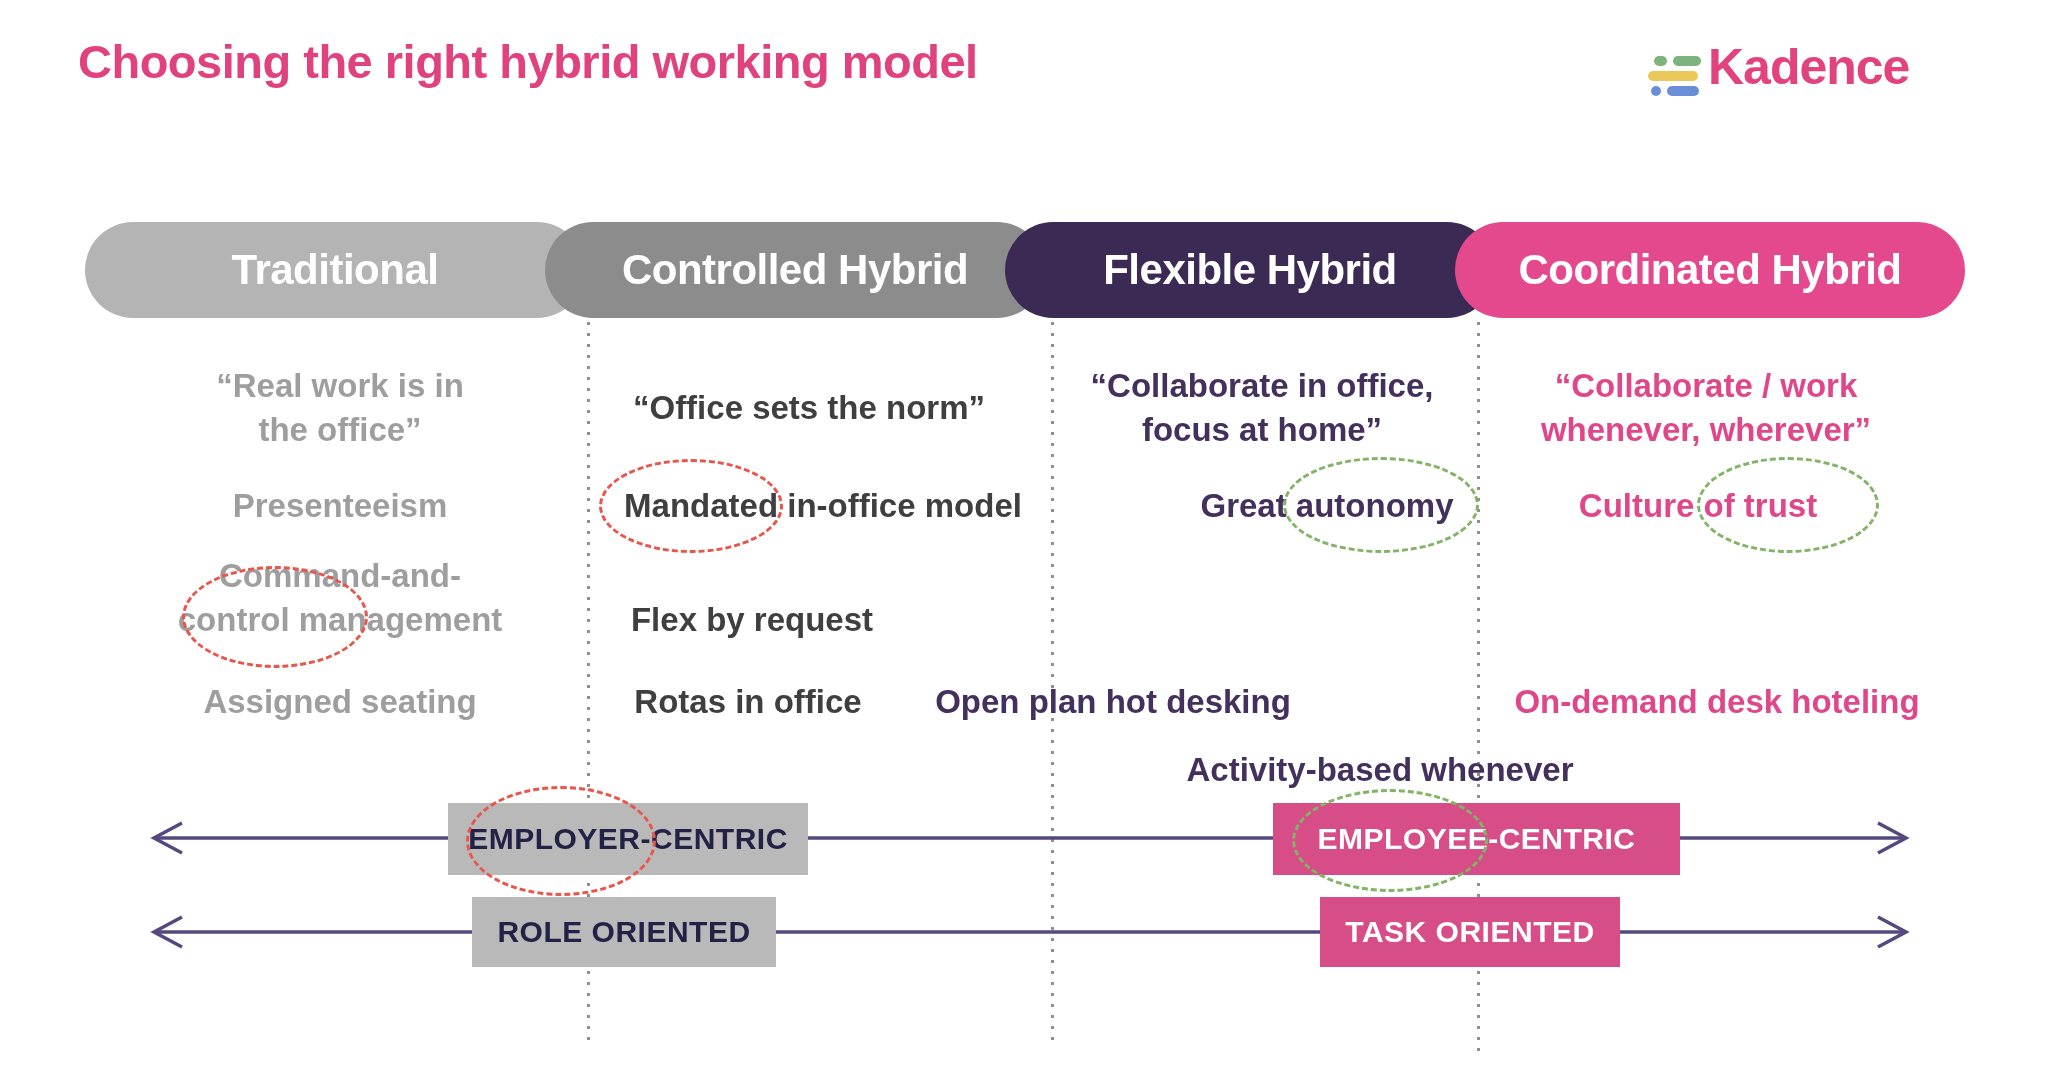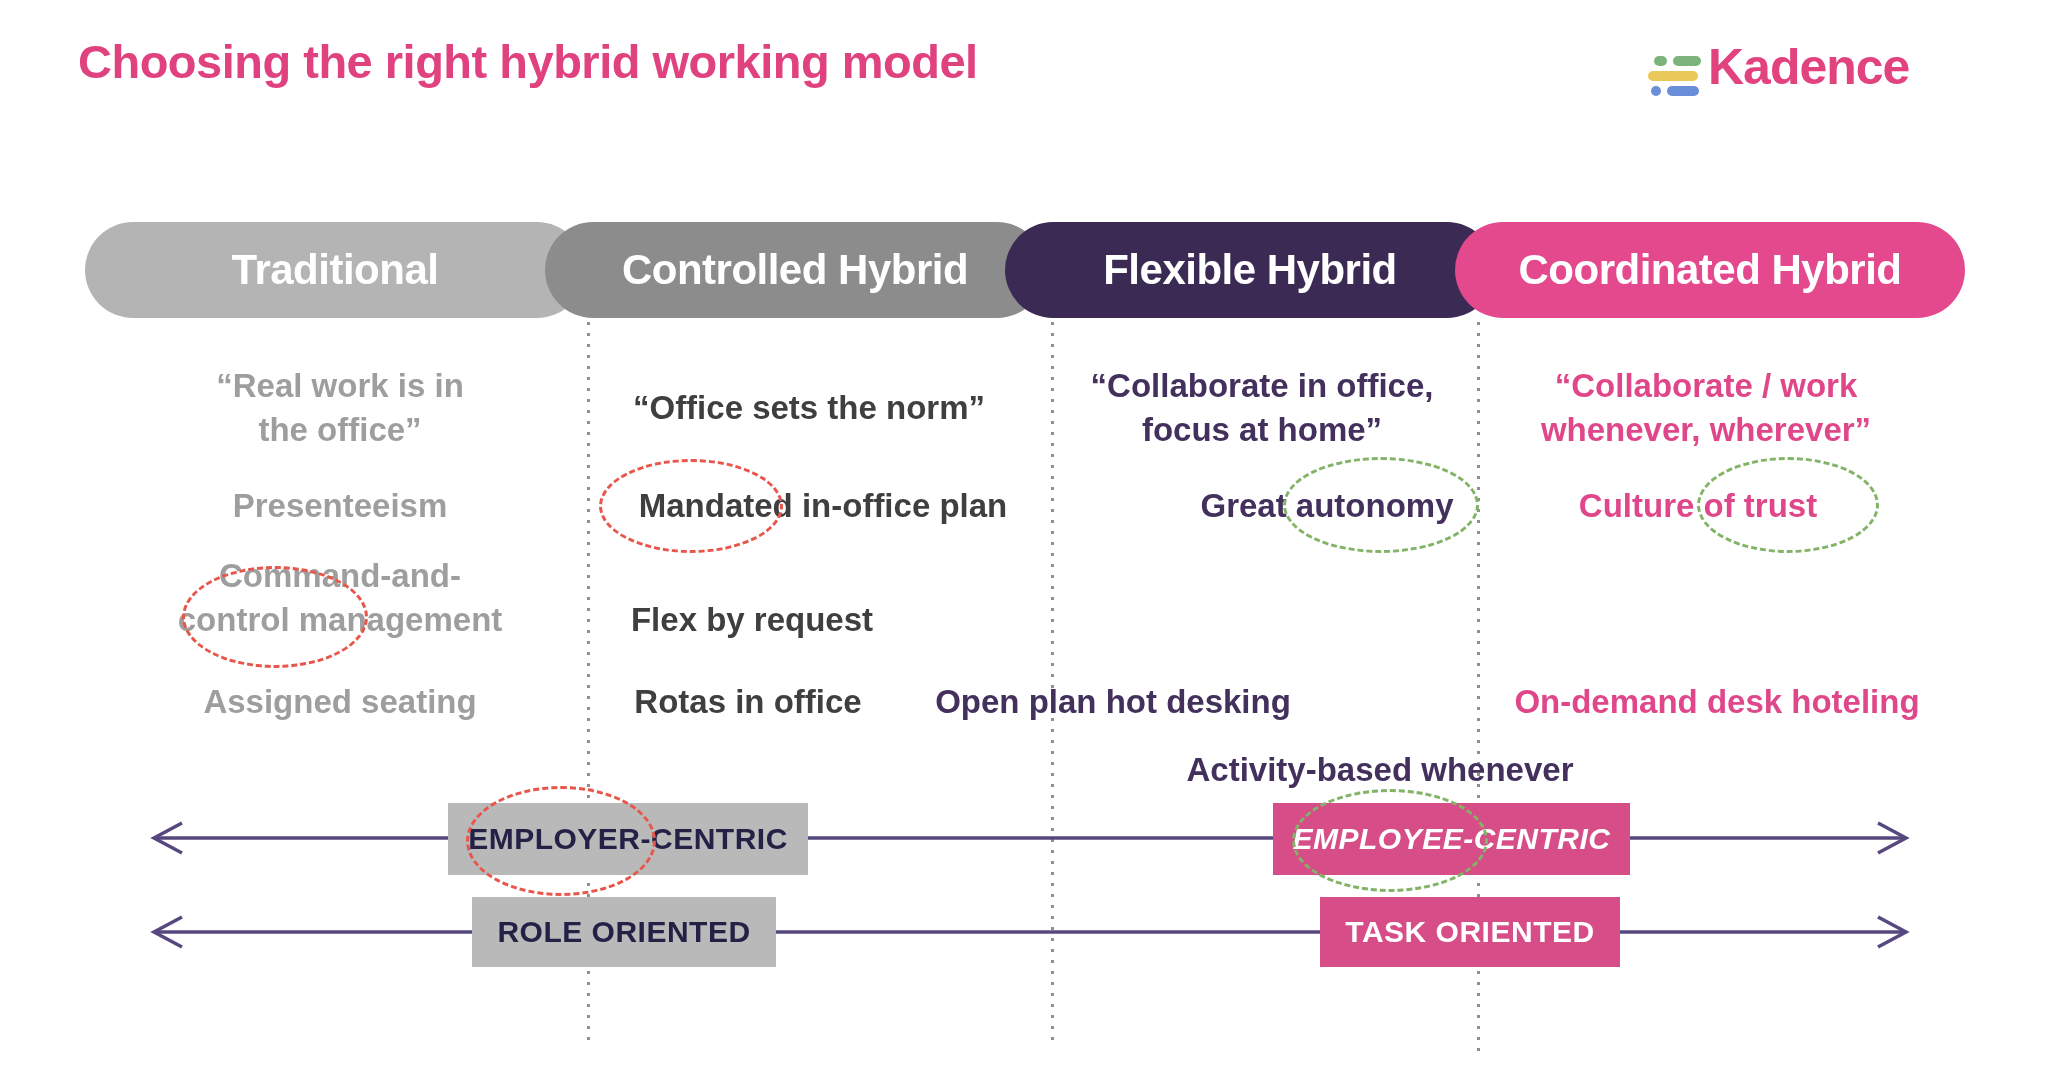--- a/index.html
+++ b/index.html
@@ -88,21 +88,21 @@
   <div class="cell c-purple" style="left:1262px; top:364px;">
     <div>“Collaborate in office,</div>
     <div>focus at home”</div>
   </div>
   <div class="cell c-pink" style="left:1706px; top:364px;">
     <div>“Collaborate / work</div>
     <div>whenever, wherever”</div>
   </div>
 
   <div class="cell c-gray" style="left:340px; top:484px;">Presenteeism</div>
-  <div class="cell c-dark" style="left:823px; top:484px;">Mandated in-office plan</div>
+  <div class="cell c-dark" style="left:823px; top:484px;">Mandated in-office model</div>
   <div class="cell c-purple" style="left:1327px; top:484px;">Great autonomy</div>
   <div class="cell c-pink" style="left:1698px; top:484px;">Culture of trust</div>
 
   <div class="cell c-gray" style="left:340px; top:554px;">
     <div>Command-and-</div>
     <div>control management</div>
   </div>
   <div class="cell c-dark" style="left:752px; top:598px;">Flex by request</div>
 
   <div class="cell c-gray" style="left:340px; top:680px;">Assigned seating</div>
@@ -115,21 +115,21 @@
   <svg class="arrow-layer" viewBox="0 0 2048 1089">
     <line x1="155" y1="838" x2="1905" y2="838" stroke="#56487e" stroke-width="3.5"></line>
     <polyline points="182,823 154,838 182,853" fill="none" stroke="#56487e" stroke-width="3.5"></polyline>
     <polyline points="1878,823 1906,838 1878,853" fill="none" stroke="#56487e" stroke-width="3.5"></polyline>
     <line x1="155" y1="932" x2="1905" y2="932" stroke="#56487e" stroke-width="3.5"></line>
     <polyline points="182,917 154,932 182,947" fill="none" stroke="#56487e" stroke-width="3.5"></polyline>
     <polyline points="1878,917 1906,932 1878,947" fill="none" stroke="#56487e" stroke-width="3.5"></polyline>
   </svg>
 
   <div class="axis-box box-gray" style="left:448px; top:803px; width:360px; height:72px;">EMPLOYER-CENTRIC</div>
-  <div class="axis-box box-pink" style="left:1273px; top:803px; width:357px; height:72px;font-style:italic;">EMPLOYEE-CENTRIC</div>
+  <div class="axis-box box-pink" style="left:1273px; top:803px; width:407px; height:72px;">EMPLOYEE-CENTRIC</div>
   <div class="axis-box box-gray" style="left:472px; top:897px; width:304px; height:70px;">ROLE ORIENTED</div>
   <div class="axis-box box-pink" style="left:1320px; top:897px; width:300px; height:70px;">TASK ORIENTED</div>
 
   <div class="ellipse e-red" style="left:182px; top:566px; width:180px; height:96px;"></div>
   <div class="ellipse e-red" style="left:599px; top:459px; width:178px; height:88px;"></div>
   <div class="ellipse e-green" style="left:1283px; top:457px; width:190px; height:90px;"></div>
   <div class="ellipse e-green" style="left:1697px; top:457px; width:176px; height:90px;"></div>
   <div class="ellipse e-red" style="left:466px; top:786px; width:184px; height:104px;"></div>
   <div class="ellipse e-green" style="left:1292px; top:789px; width:190px; height:97px;"></div>
 

